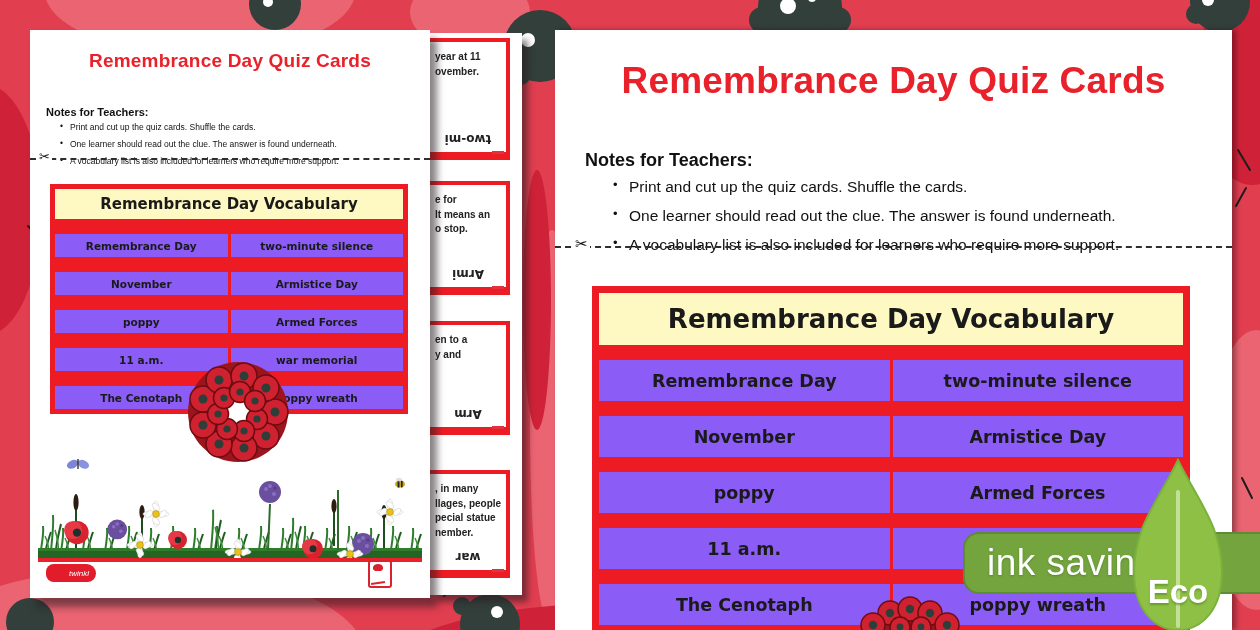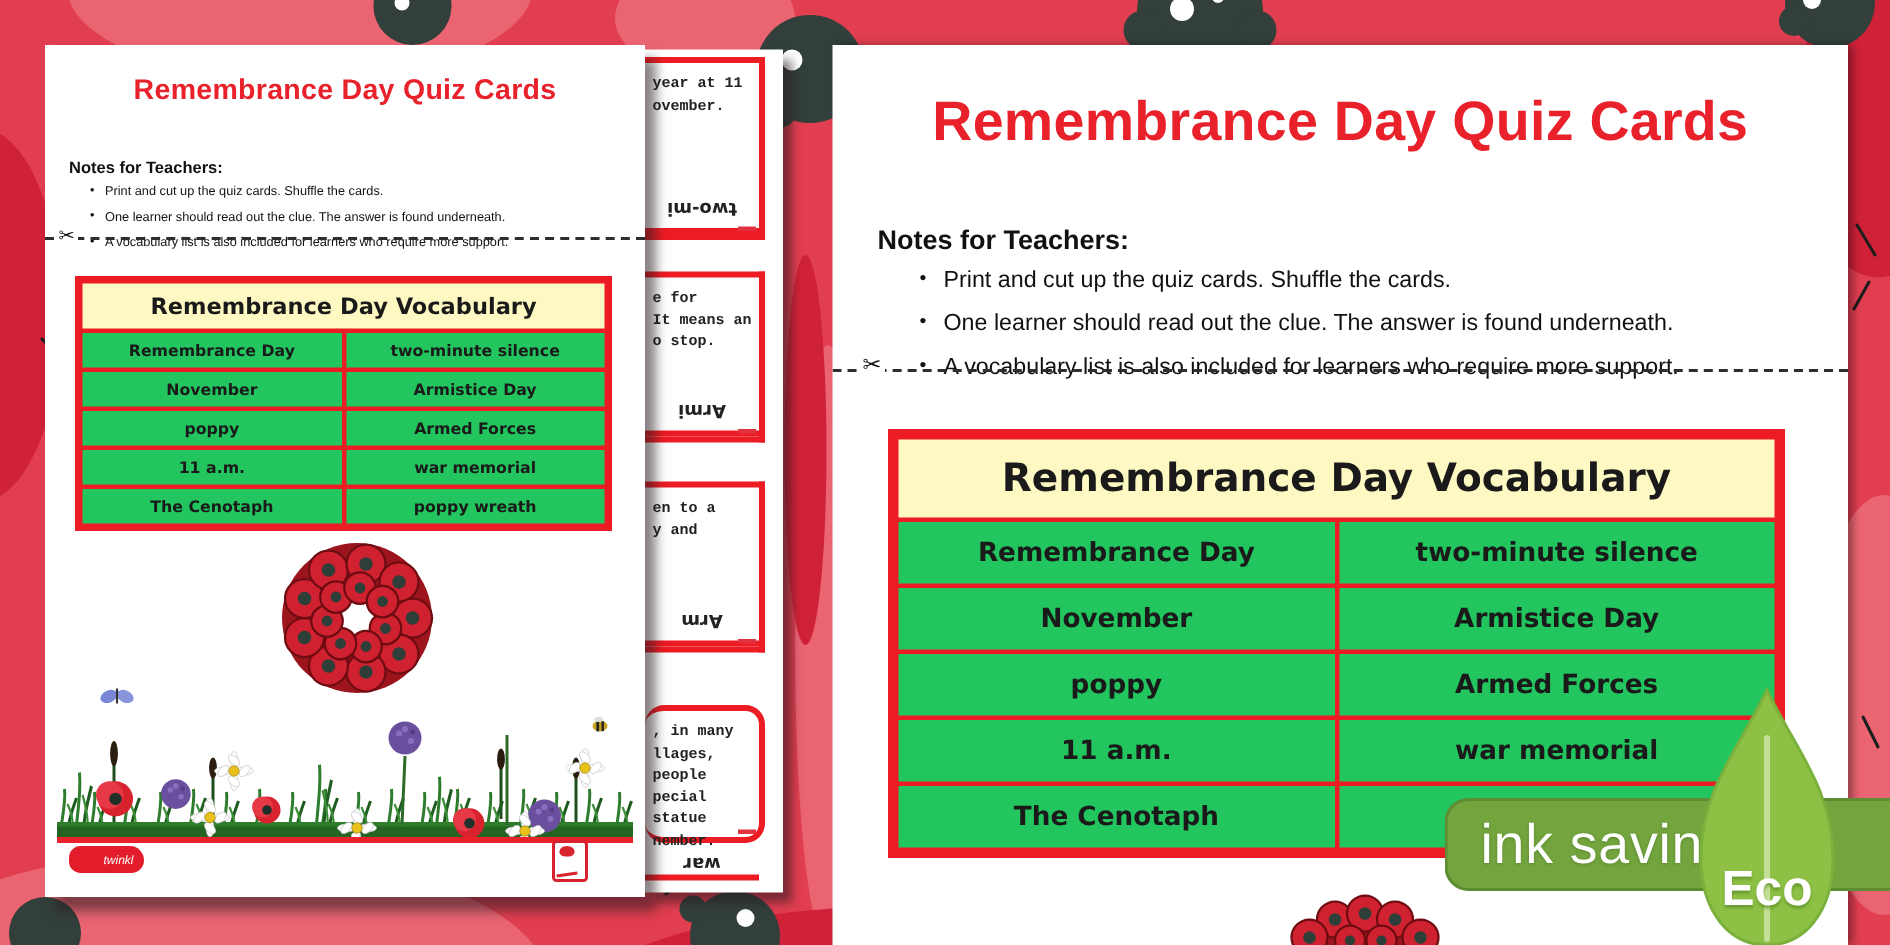--- a/index.html
+++ b/index.html
@@ -6,52 +6,52 @@
   .stage{position:relative;width:1260px;height:630px;overflow:hidden;
          background:#e13e50;font-family:"Liberation Sans",sans-serif;}
   svg{display:block;}
   .bg{position:absolute;left:0;top:0;z-index:0;}
 
   
   .strip{position:absolute;left:430px;top:33px;width:92px;height:562px;background:#fff;
          z-index:2;box-shadow:6px 7px 6px rgba(40,28,32,.55);}
   .qcard{position:absolute;left:0;width:80px;border:4px solid #ed1c24;border-left:none;
          box-sizing:border-box;background:#fff;display:flex;flex-direction:column;}
-  .qcard .clue{flex:1;font-family:Liberation Mono, monospace;font-size:10px;line-height:14.5px;
+  .qcard .clue{flex:1;font-family:Liberation Sans, sans-serif;font-size:10px;line-height:14.5px;
          color:#222;padding:8px 2px 0 5px;white-space:pre-line;font-weight:600;}
   .qcard .ans{height:26px;border-top:4px solid #ed1c24;display:flex;align-items:center;
          justify-content:center;transform:rotate(180deg);
          font-family:"DejaVu Sans",sans-serif;font-weight:bold;font-size:12px;color:#222;}
   .qcard::after{content:"";position:absolute;right:2px;bottom:2px;width:12px;height:3px;background:#e23240;}
   .qc0{top:5px;height:122px;}
   .qc1{top:148px;height:114px;justify-content:flex-end;}
   .qc2{top:288px;height:114px;}
-  .qc3{top:437px;height:92px;border-radius:13px;}
+  .qc3{top:437px;height:108px;}
 
   
   .front{position:absolute;left:30px;top:30px;width:400px;height:568px;background:#fff;
          z-index:3;box-shadow:7px 9px 7px rgba(40,28,32,.55);}
   .front .ptitle{margin:0;padding-top:20px;text-align:center;color:#e8212b;
          font-size:19px;font-weight:bold;letter-spacing:.2px;}
   .front .nhead{position:absolute;left:16px;top:76px;font-size:11px;font-weight:bold;color:#111;}
   .front .notes{position:absolute;left:30px;top:92px;margin:0;padding:0;list-style:none;
          font-size:8.5px;color:#111;}
   .front .notes li{margin-bottom:7px;position:relative;padding-left:10px;}
   .front .notes li::before{content:"•";position:absolute;left:0;top:-1px;}
   .cutline{position:absolute;left:0;right:0;border-top:2px dashed #2e2e2e;}
   .front .cutline{top:128px;}
   .scissors{position:absolute;font-size:13px;color:#111;background:#fff;padding:0 2px;line-height:10px;}
   .front .scissors{left:7px;top:-8px;}
 
   .vtable{position:absolute;background:#ed1c24;display:grid;grid-template-columns:1fr 1fr;gap:3px;
           box-sizing:border-box;}
   .vtable .vt{grid-column:1/3;background:#fef9c3;text-align:center;
           font-family:"DejaVu Sans",sans-serif;font-weight:bold;color:#1a1a1a;}
-  .vtable .vc{background:#22c55e;text-align:left;font-family:"DejaVu Sans",sans-serif;
-          color:#1a1a1a;display:flex;align-items:center;justify-content:center;font-weight:600;}
+  .vtable .vc{background:#8b5cf6;text-align:left;font-family:"DejaVu Sans",sans-serif;
+          color:#1a1a1a;display:flex;align-items:center;justify-content:center;font-weight:600;margin-top:12px;}
   .front .vtable{left:20px;top:154px;width:358px;padding:5px;}
   .front .vt{font-size:15px;padding:6px 0;}
   .front .vc{font-size:10.5px;height:23px;}
 
   .wreathL{position:absolute;left:150px;top:326px;}
   .meadow{position:absolute;left:8px;top:422px;}
 
   .twinkl-logo{position:absolute;left:16px;top:534px;width:34px;height:18px;background:#e21c2a;
         border-radius:9px 11px 10px 9px;display:flex;align-items:center;justify-content:center;
         color:#fff;font-size:8px;font-weight:normal;font-style:italic;padding-left:16px;}

